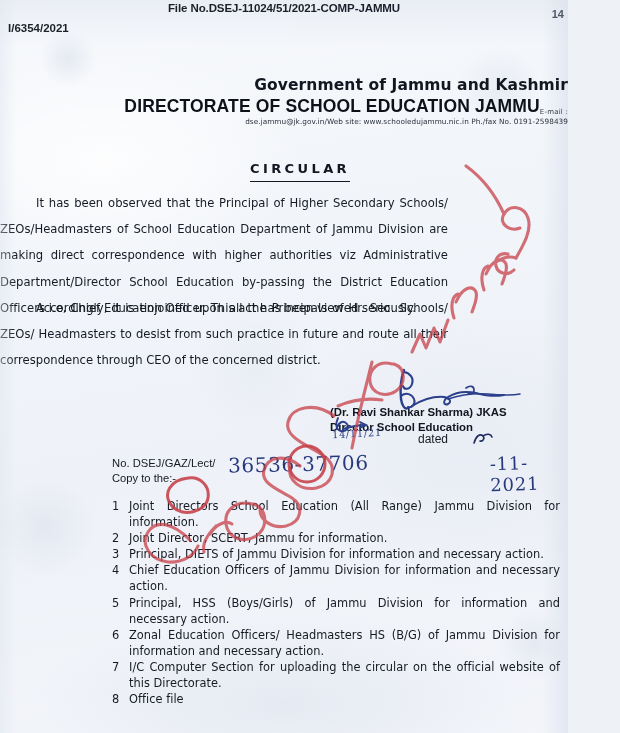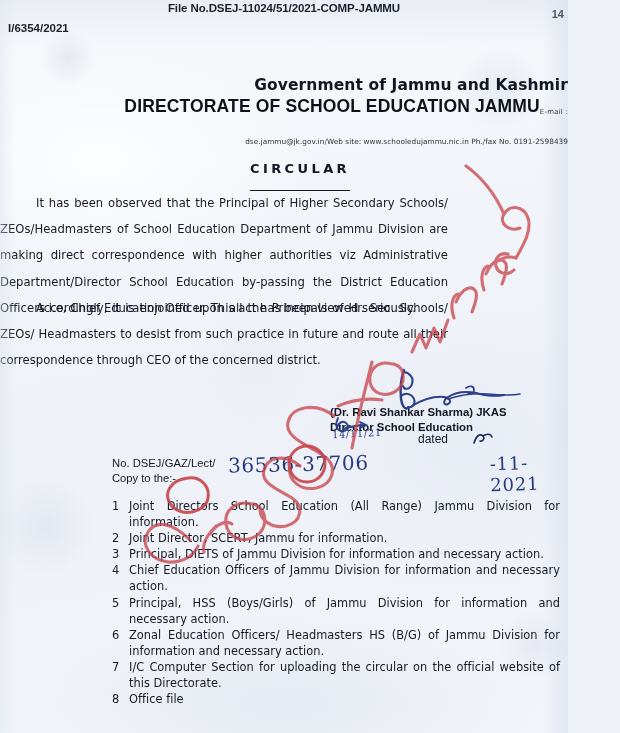--- a/index.html
+++ b/index.html
@@ -127,21 +127,21 @@
   .email-label {
     font-family: "DejaVu Sans", sans-serif;
     font-size: 7px;
     color: #3a404c;
     vertical-align: baseline;
     position: relative;
     top: 2px;
     letter-spacing: 0.2px;
   }
   .contact-line {
-    margin-top: 20px;
+    margin-top: 0;
     font-family: "DejaVu Sans", sans-serif;
     font-size: 7.3px;
     color: #2b313c;
     letter-spacing: 0.05px;
   }
 
   
   .circular-title {
     position: absolute;
     top: 158px;
@@ -149,21 +149,21 @@
     text-align: center;
     z-index: 5;
   }
   .circular-title span {
     font-family: "DejaVu Sans", sans-serif;
     font-weight: bold;
     font-size: 13px;
     letter-spacing: 3.4px;
     color: #111620;
     border-bottom: 1.6px solid #141922;
-    padding-bottom: 14px;
+    padding-bottom: 5px;
     margin-left: 32px;
   }
   .para {
     font-family: "DejaVu Sans", sans-serif;
     font-size: 11.6px;
     line-height: 26.2px;
     color: #151a24;
     text-align: justify;
     text-align-last: left;
     text-indent: 36px;

